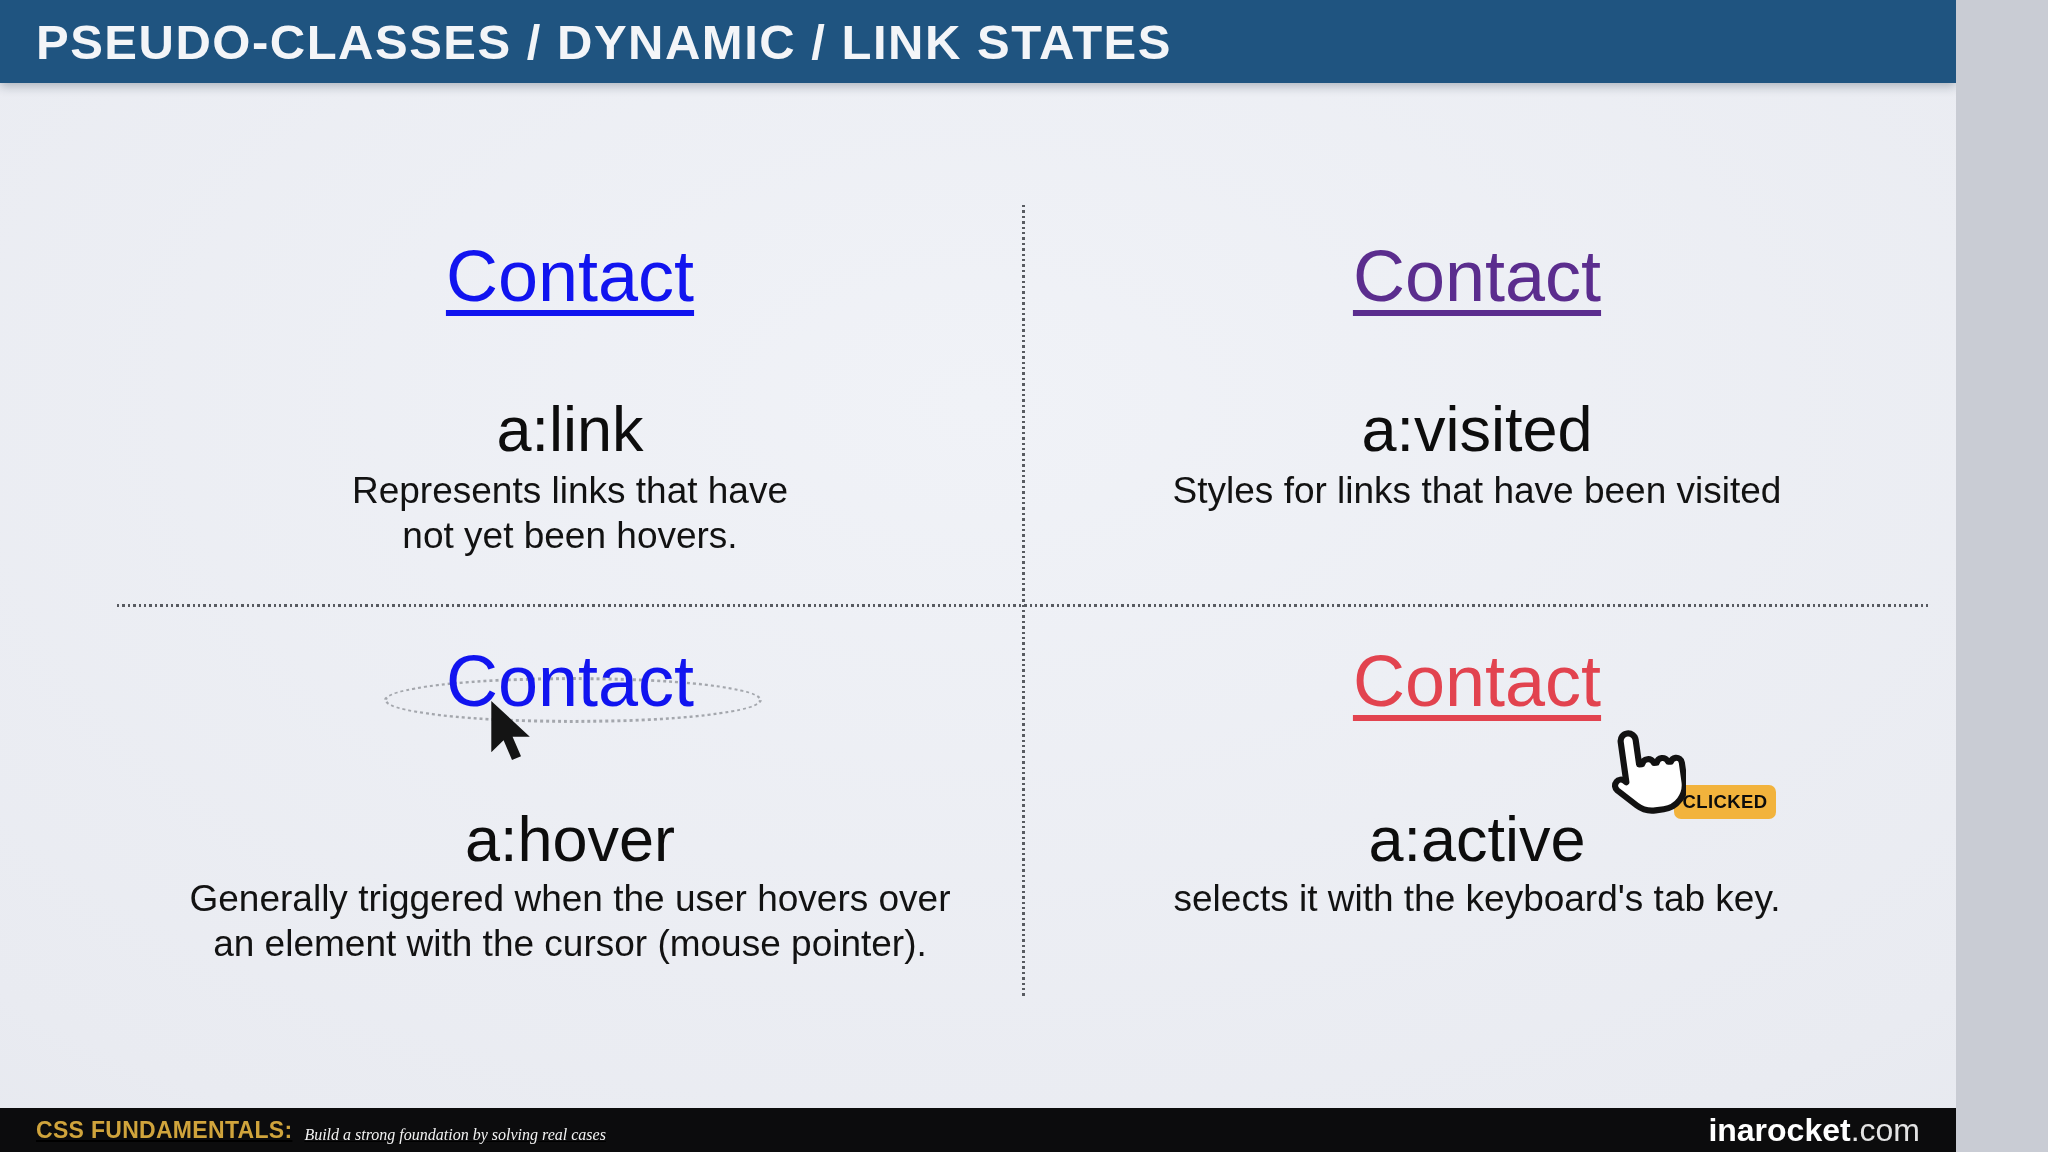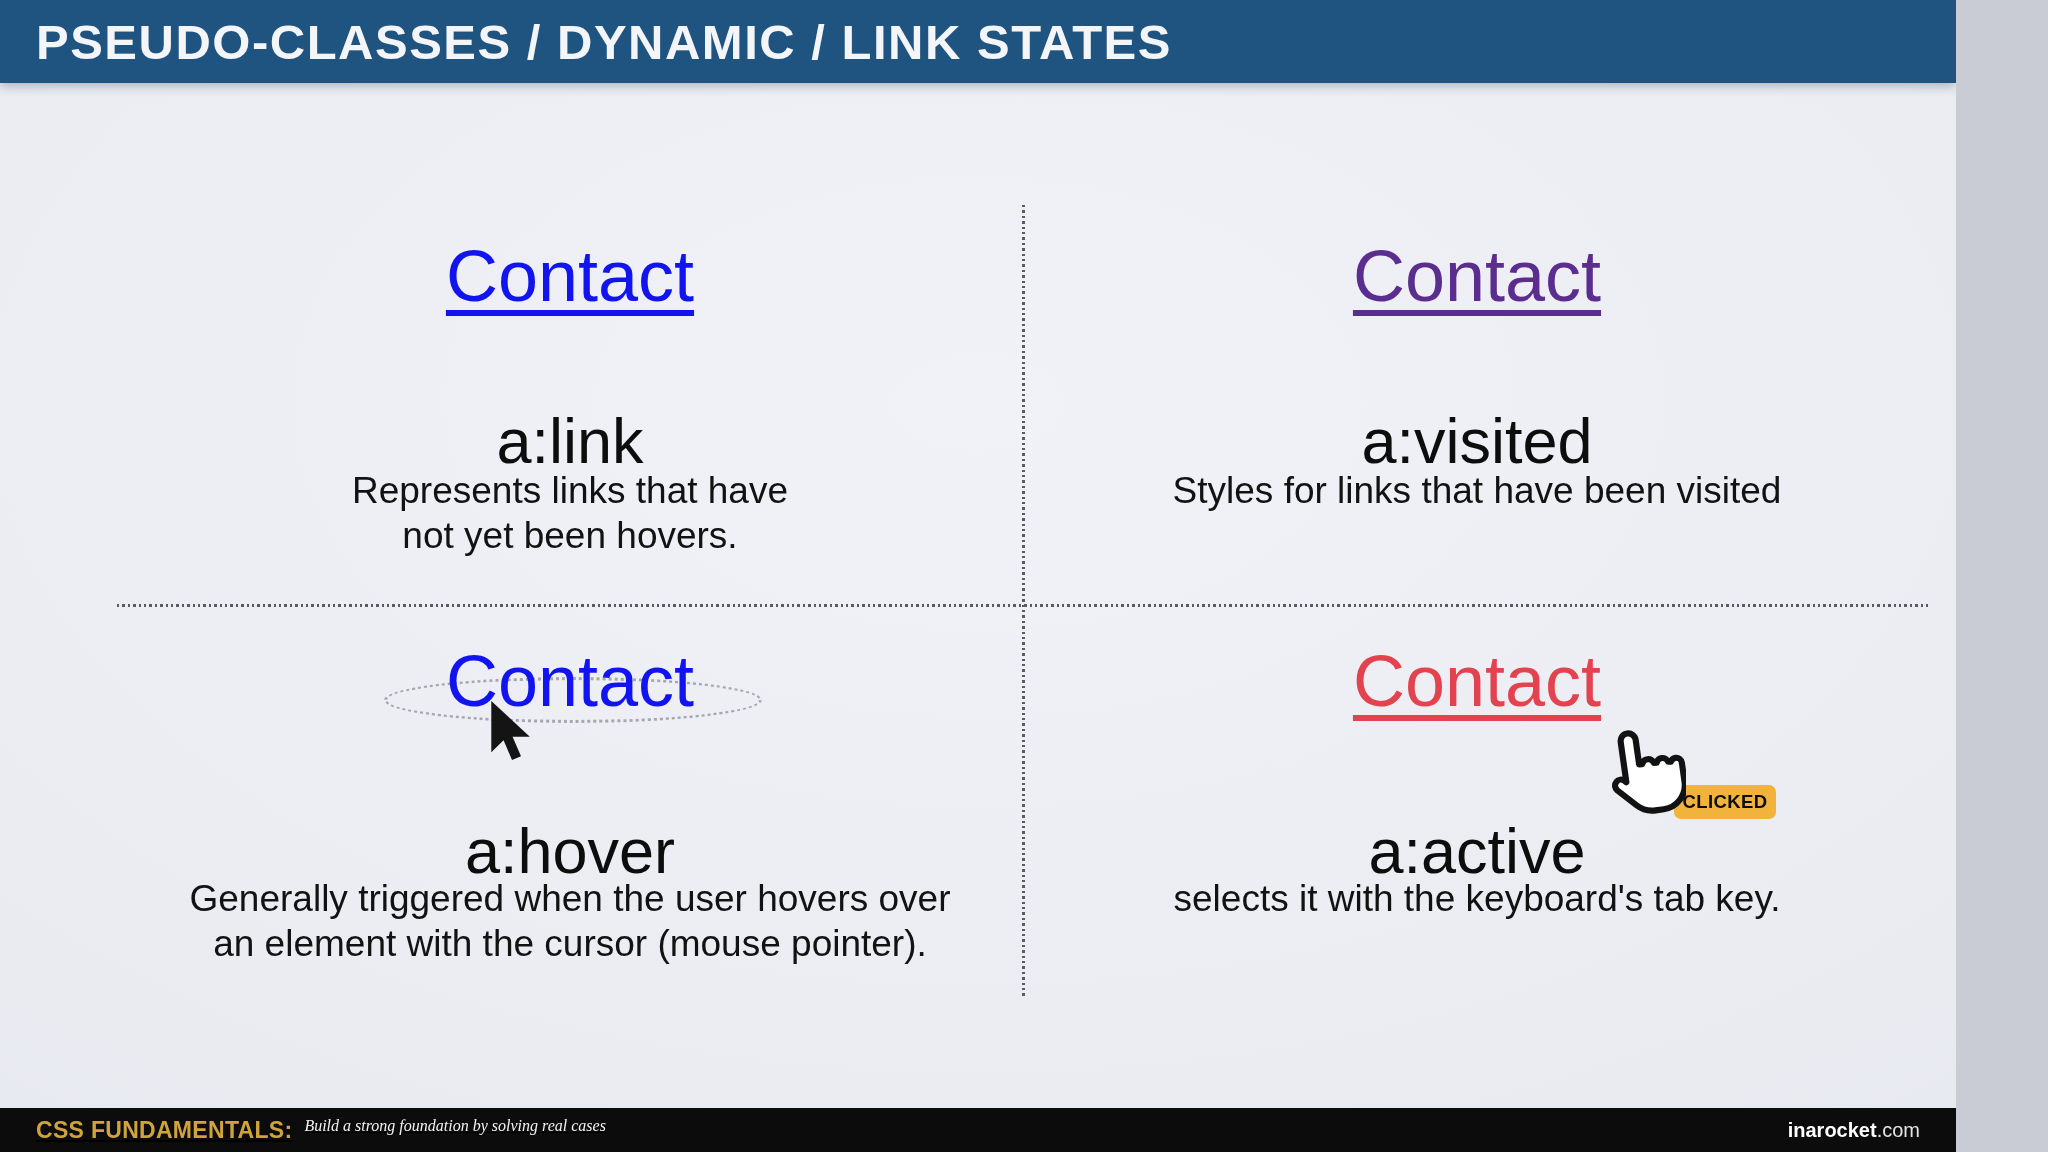--- a/index.html
+++ b/index.html
@@ -45,21 +45,21 @@
 
   .contact {
     font-size:72px; line-height:1; font-weight:normal; cursor:pointer;
     text-decoration:underline; text-decoration-thickness:6px; text-underline-offset:9px;
   }
   .state-link    { color:#1114ef; }
   .state-visited { color:#5b2d8e; }
   .state-hover   { color:#1114ef; text-decoration:none; }
   .state-active  { color:#e2434f; }
 
-  .sel-row  { font-size:63px; line-height:1; color:#0d0d0d;margin-top:12px; }
+  .sel-row  { font-size:63px; line-height:1; color:#0d0d0d; }
   .desc-row { font-size:37px; line-height:45px; color:#121212; }
   .dline { display:block; }
 
   
   .hover-ellipse {
     position:absolute; left:267px; top:32px; width:372px; height:40px;
     border:3px dotted #a4a7ad; border-radius:50%;
   }
   .cursor-arrow { position:absolute; left:372px; top:54px; width:46px; height:70px; z-index:3; }
 
@@ -70,25 +70,25 @@
     background:#f2b33c; border-radius:7px; color:#0c0c0c;
     font-weight:800; font-size:18.5px; letter-spacing:.4px;
     display:flex; align-items:center; justify-content:center;text-align:right;
   }
 
   
   .botbar {
     position:absolute; left:0; right:0; bottom:0; height:44px; background:#0c0c0d;
     display:flex; align-items:center; justify-content:space-between; padding:0 36px;
   }
-  .f-left { display:flex; align-items:flex-start;text-decoration:underline; }
+  .f-left { display:flex; align-items:flex-end;text-decoration:underline; }
   .course  { color:#d0a43c; font-weight:bold; font-size:23px; letter-spacing:.3px; }
   .tagline { color:#f3f3f3; font-family:"Liberation Serif", serif; font-style:italic;
              font-size:16px; margin-left:12px; }
-  .f-right { font-size:20px; color:#ffffff; cursor:pointer; }
+  .f-right { font-size:32px; color:#ffffff; cursor:pointer; }
   .brand { font-weight:bold; }
   .brand-suffix { font-weight:normal; color:#e3e3e3; }
 </style>
 </head>
 <body>
 
 <div class="stage">
 
   <header class="topbar">
     <h1>PSEUDO-CLASSES / DYNAMIC / LINK STATES</h1>

